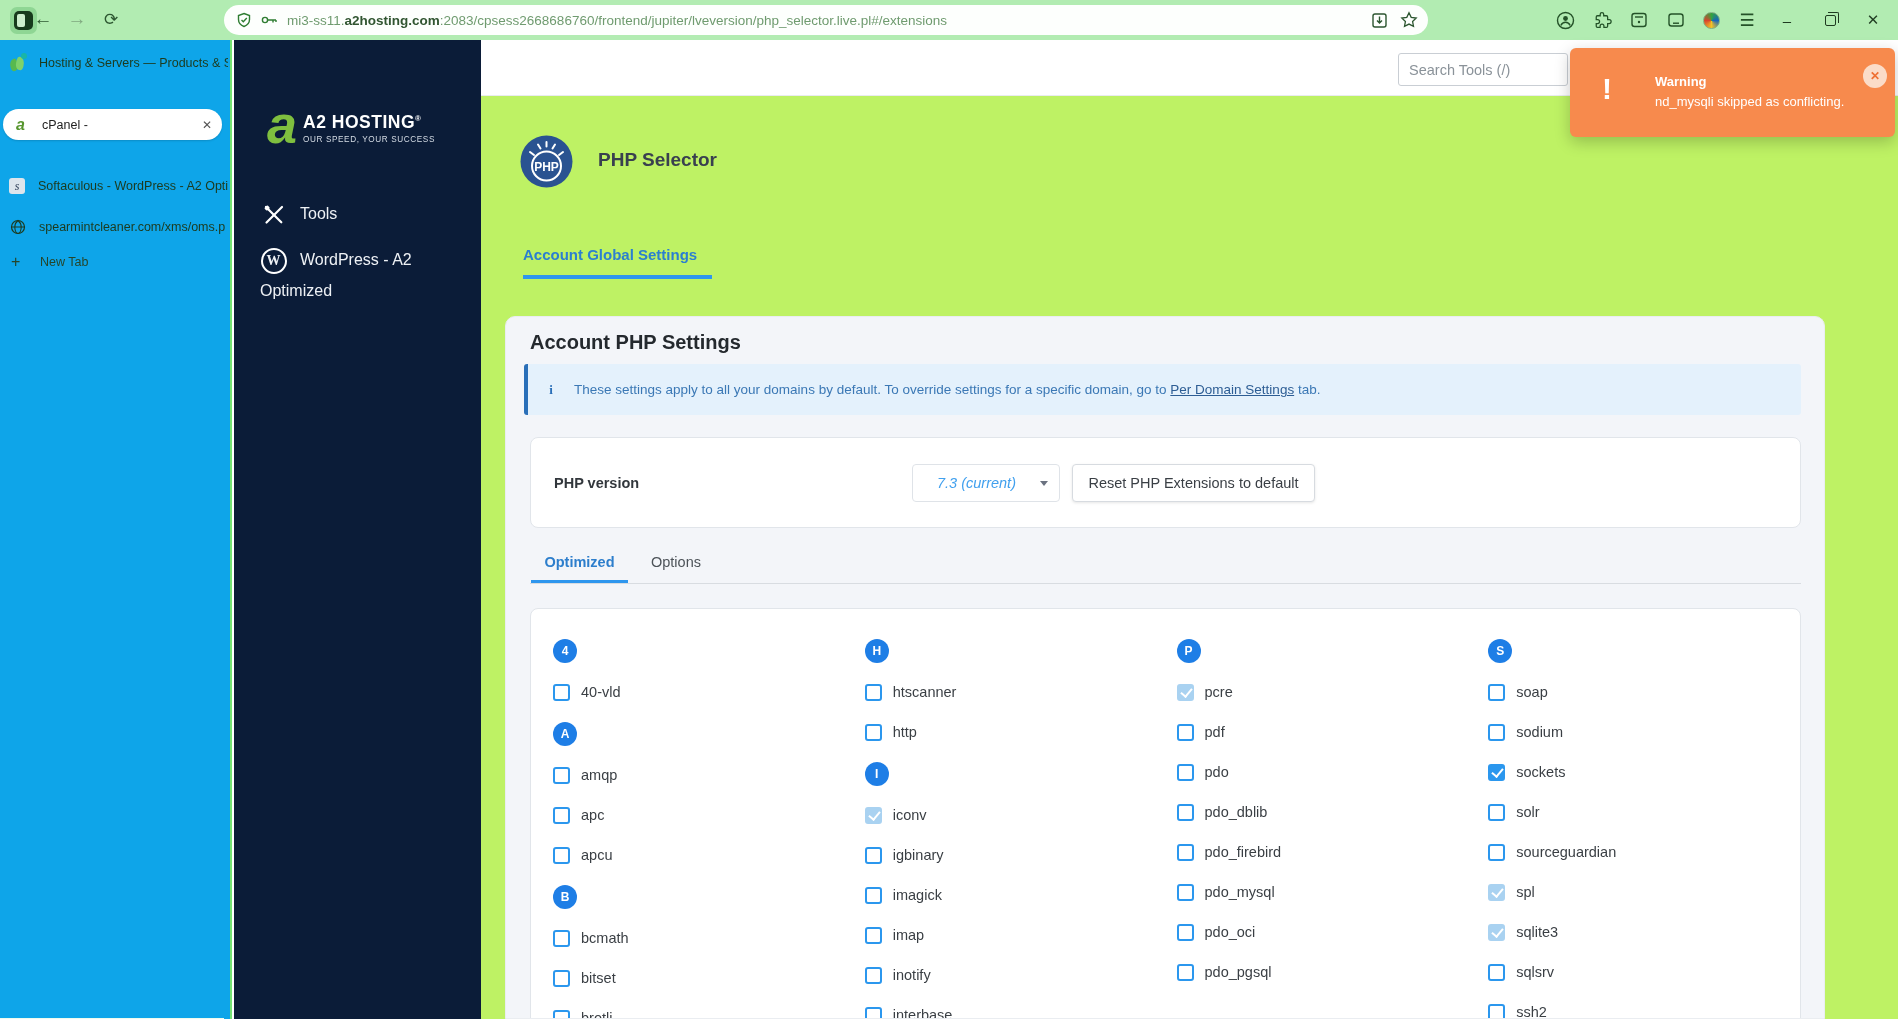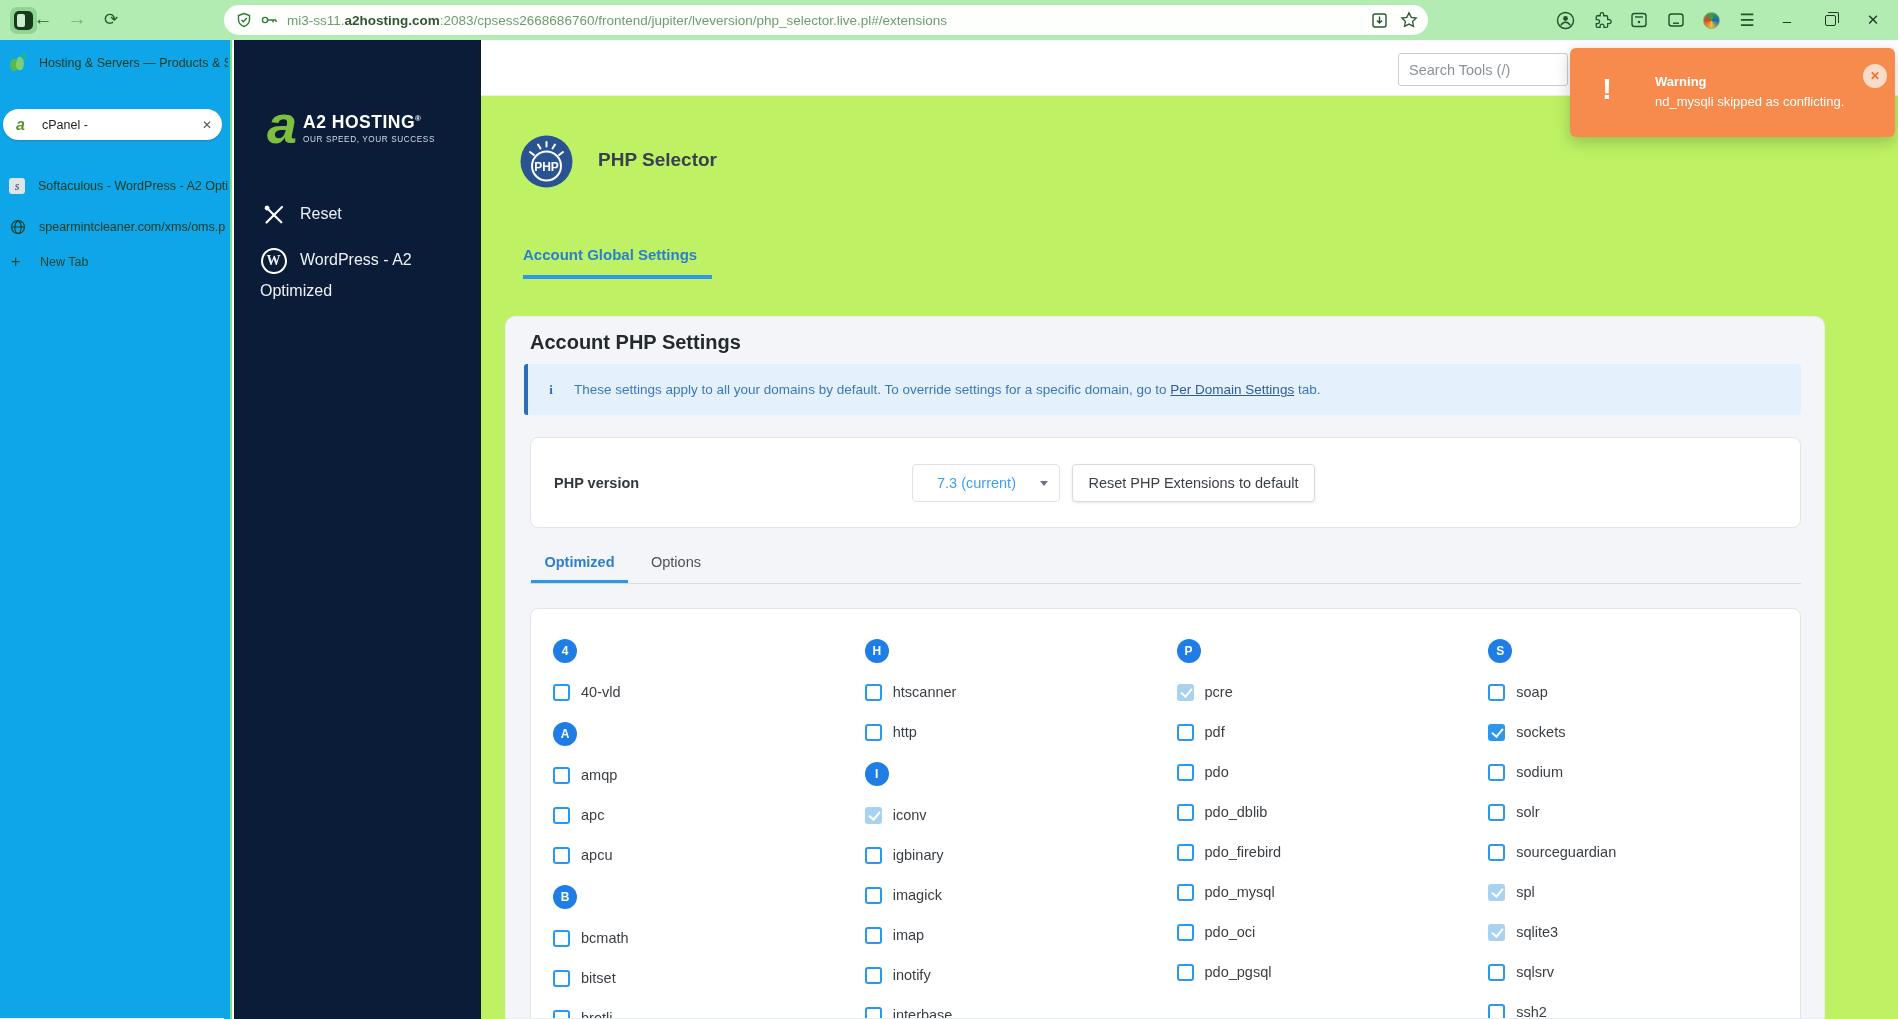--- a/index.html
+++ b/index.html
@@ -72,21 +72,21 @@
   .section-card { position:absolute; left:24px; top:276px; width:1320px; height:703px; background:#f3f5f9; border:1px solid #eaedf1; border-radius:10px 10px 0 0; overflow:hidden; }
   .section-title { position:absolute; left:24px; top:14px; font-size:20px; font-weight:bold; color:#24292e; }
   .info-box { position:absolute; left:18px; top:47px; width:1277px; height:51px; background:#e4f1fc; border-left:4px solid #2a6fb8; border-radius:3px; display:flex; align-items:center; }
   .info-i { width:46px; text-align:center; font-size:13px; font-weight:bold; color:#2a6fb8; font-family:"Liberation Serif",serif; }
   .info-text { font-size:13.5px; color:#3b78b5; }
   .info-text a { color:#2d5d94; text-decoration:underline; cursor:pointer; }
 
   .phpver-box { position:absolute; left:24px; top:120px; width:1271px; height:91px; background:#fff; border:1px solid #e1e5ea; border-radius:8px; }
   .phpver-label { position:absolute; left:23px; top:37px; font-size:14.5px; font-weight:bold; color:#32373c; }
   .ver-dropdown { position:absolute; left:381px; top:26px; width:148px; height:38px; border:1px solid #dfe3e8; border-radius:4px; background:#fff; display:flex; align-items:center; cursor:pointer; }
-  .ver-value { flex:1; text-align:center; font-size:14.5px; color:#41a0ee; }
+  .ver-value { flex:1; text-align:center; font-size:14.5px; color:#41a0ee;font-style:italic; }
   .caret { width:0; height:0; border-left:4.5px solid transparent; border-right:4.5px solid transparent; border-top:5px solid #6b7280; margin-right:11px; }
   .reset-btn { position:absolute; left:541px; top:26px; width:243px; height:38px; background:#fff; border:1px solid #d7dbe0; border-radius:4px; box-shadow:0 1px 3px rgba(0,0,0,0.10); font-size:14.5px; color:#3a3f45; font-family:"Liberation Sans",sans-serif; cursor:pointer; }
 
   .sub-tabs-line { position:absolute; left:24px; top:266px; width:1271px; height:1px; background:#d8dce1; }
   .sub-tab { position:absolute; top:231px; height:36px; font-size:14.5px; line-height:28px; text-align:center; cursor:pointer; }
   .sub-tab.active { left:25px; width:97px; color:#2d7ecc; font-weight:bold; border-bottom:4px solid #2e96ee; }
   .sub-tab.inactive { left:138px; width:64px; color:#4c5258; }
 
   .ext-card { position:absolute; left:24px; top:291px; width:1271px; height:420px; background:#fff; border:1px solid #e1e5ea; border-radius:8px; overflow:hidden; }
   .ext-grid { display:flex; padding:20px 0 0 22px; }
@@ -222,21 +222,21 @@
       <div class="logo-tag">OUR SPEED, YOUR SUCCESS</div>
     </div>
   </div>
   <div class="cpnav-item" style="top:158px;">
     <span class="nav-ic">
         <svg width="24" height="24" viewBox="0 0 24 24">
           <path d="M4 4l12.5 12.5M16.5 16.5l2.8 2.8" stroke="#fff" stroke-width="2.2" stroke-linecap="round"></path>
           <path d="M20 4L4.5 19.5" stroke="#fff" stroke-width="2.2" stroke-linecap="round"></path>
           <path d="M3.2 3.2l2.6-.6 1.8 1.8-.6 2.6-2.6.6-1.8-1.8z" fill="#fff"></path>
         </svg>
-      </span><span>Reset</span>
+      </span><span>Tools</span>
   </div>
   <div class="cpnav-item" style="top:204px; width:188px;">
     <span class="nav-ic">
         <span class="wp-circle">W</span>
       </span><span>WordPress - A2 Optimized</span>
   </div>
 </div>
 
 <div class="main">
   <div class="main-header">
@@ -400,26 +400,26 @@
           </div>
           <div class="ext-col">
             <div class="badge-row">
               <div class="badge">S</div>
             </div>
             <div class="ext-row">
               <span class="cb"></span>
               <span class="ext-label">soap</span>
             </div>
             <div class="ext-row">
+              <span class="cb"></span>
+              <span class="ext-label">sodium</span>
+            </div>
+            <div class="ext-row">
               <span class="cb checked"></span>
               <span class="ext-label">sockets</span>
-            </div>
-            <div class="ext-row">
-              <span class="cb"></span>
-              <span class="ext-label">sodium</span>
             </div>
             <div class="ext-row">
               <span class="cb"></span>
               <span class="ext-label">solr</span>
             </div>
             <div class="ext-row">
               <span class="cb"></span>
               <span class="ext-label">sourceguardian</span>
             </div>
             <div class="ext-row">

